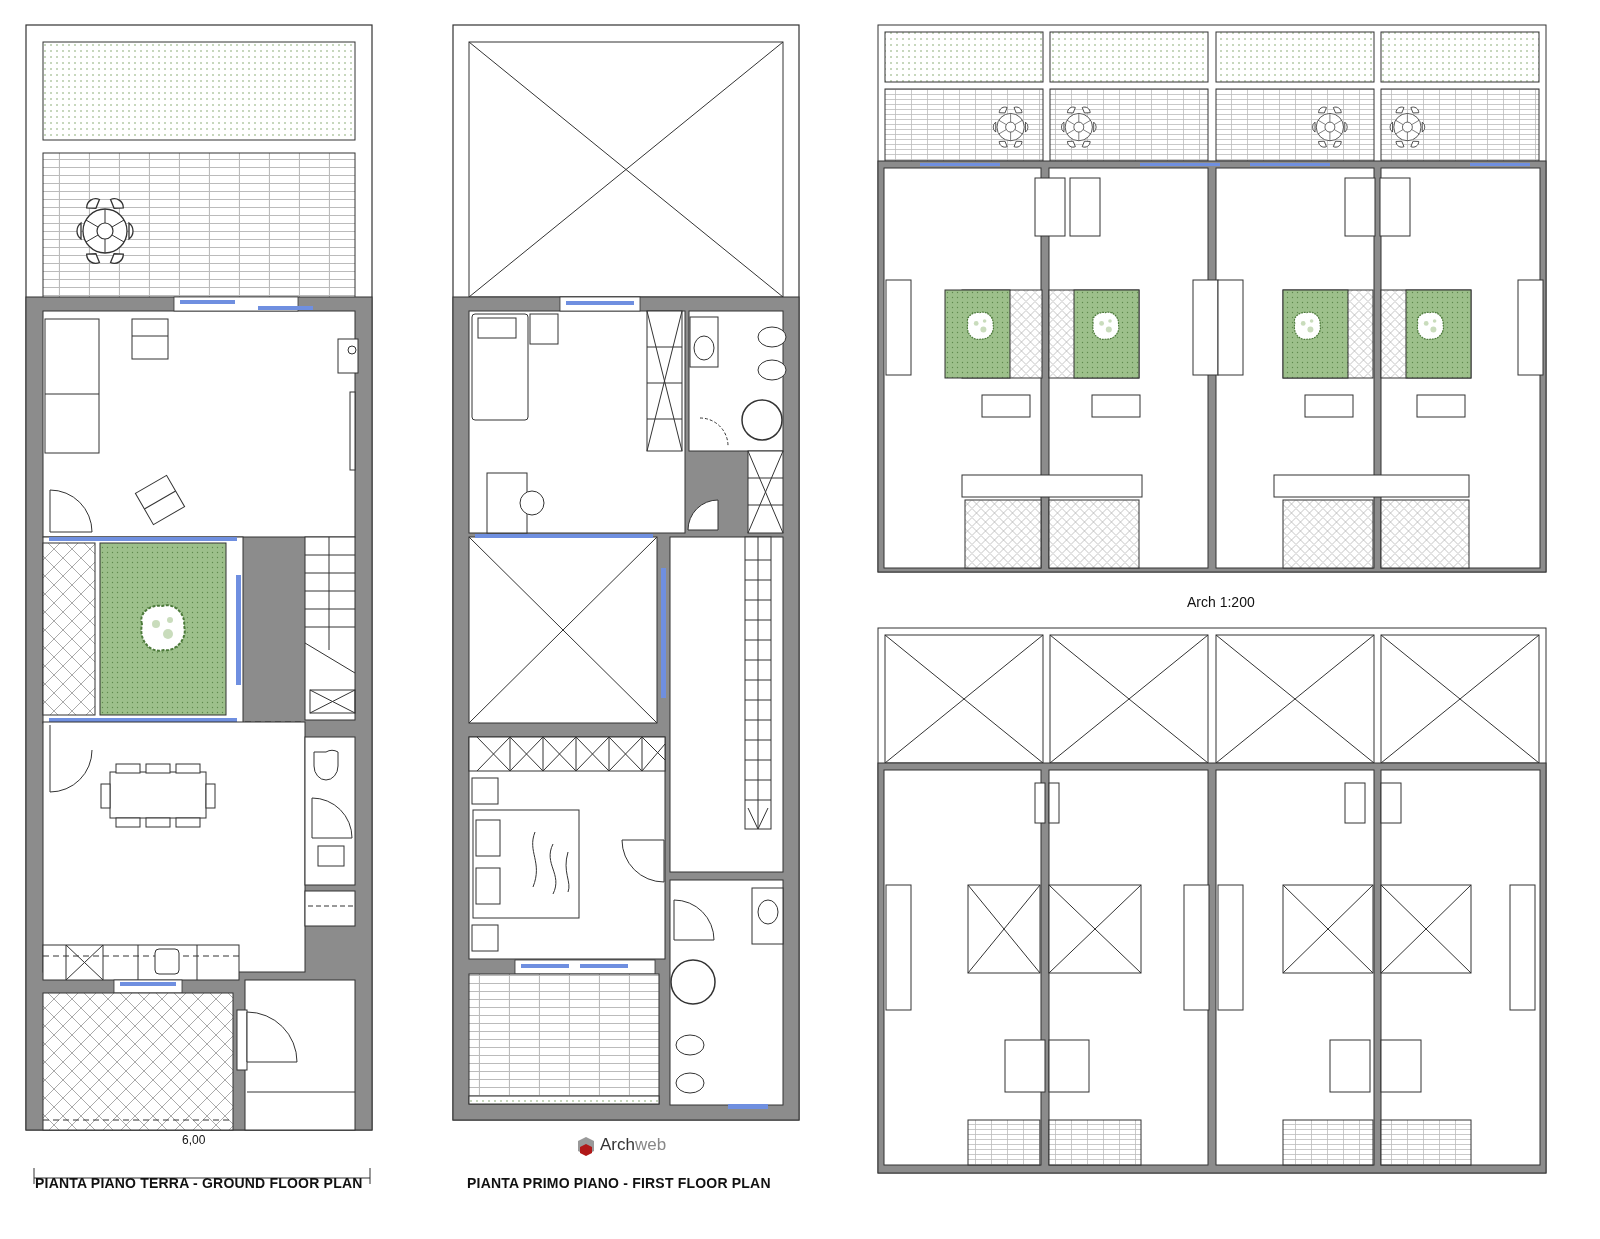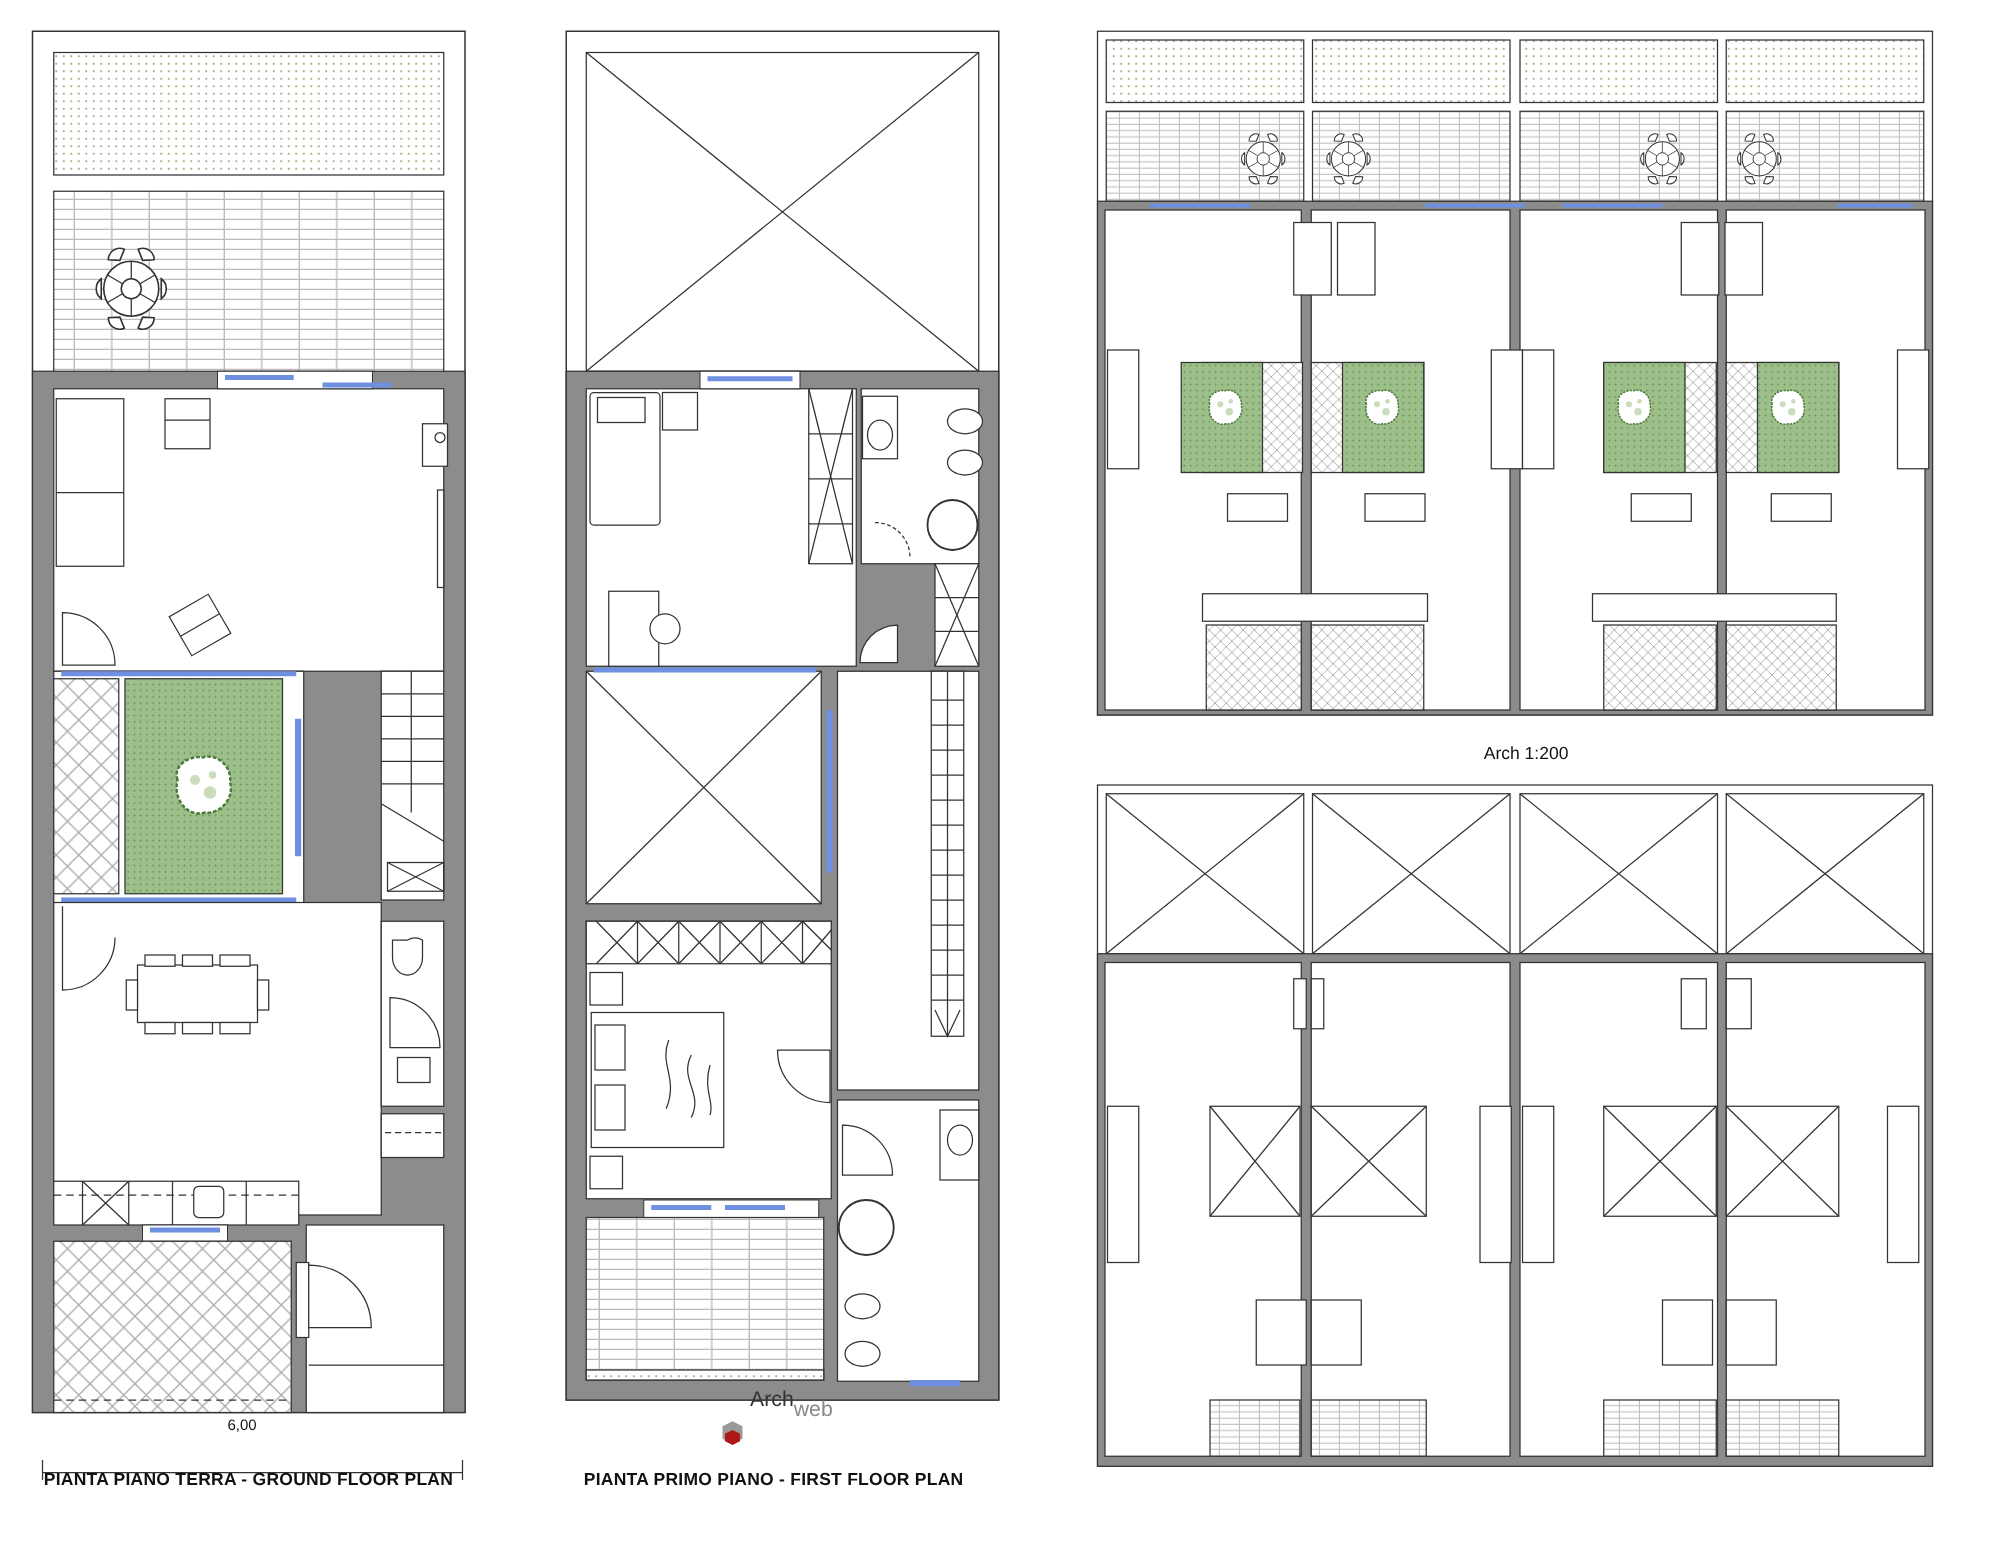--- a/index.html
+++ b/index.html
@@ -413,16 +413,16 @@
   <g transform="translate(586 1146)">
     <path d="M0 -9 L8 -5 L8 5 L0 9 L-8 5 L-8 -5 Z" fill="#999"></path>
     <path d="M0 -2 L6 1 L6 7 L0 10 L-6 7 L-6 1 Z" fill="#b01818"></path>
   </g>
 </svg>
 
 <div class="lbl dim" style="left:182px; top:1133px;">6,00</div>
 <div class="lbl caption" style="left:35px; top:1175px;">PIANTA PIANO TERRA - GROUND FLOOR PLAN</div>
 <div class="lbl caption" style="left:467px; top:1175px;">PIANTA PRIMO PIANO - FIRST FLOOR PLAN</div>
 <div class="lbl scale" style="left:1187px; top:594px;">Arch 1:200</div>
-<div class="brand" style="left:600px; top:1102px;">
+<div class="brand" style="left:600px; top:1135px;">
   <span class="a">Arch</span>
-    <span class="w" style="margin-left:-4px;margin-top:16px;">web</span>
+    <span class="w" style="margin-left:-4px;">web</span>
 </div>
 
 </body></html>

